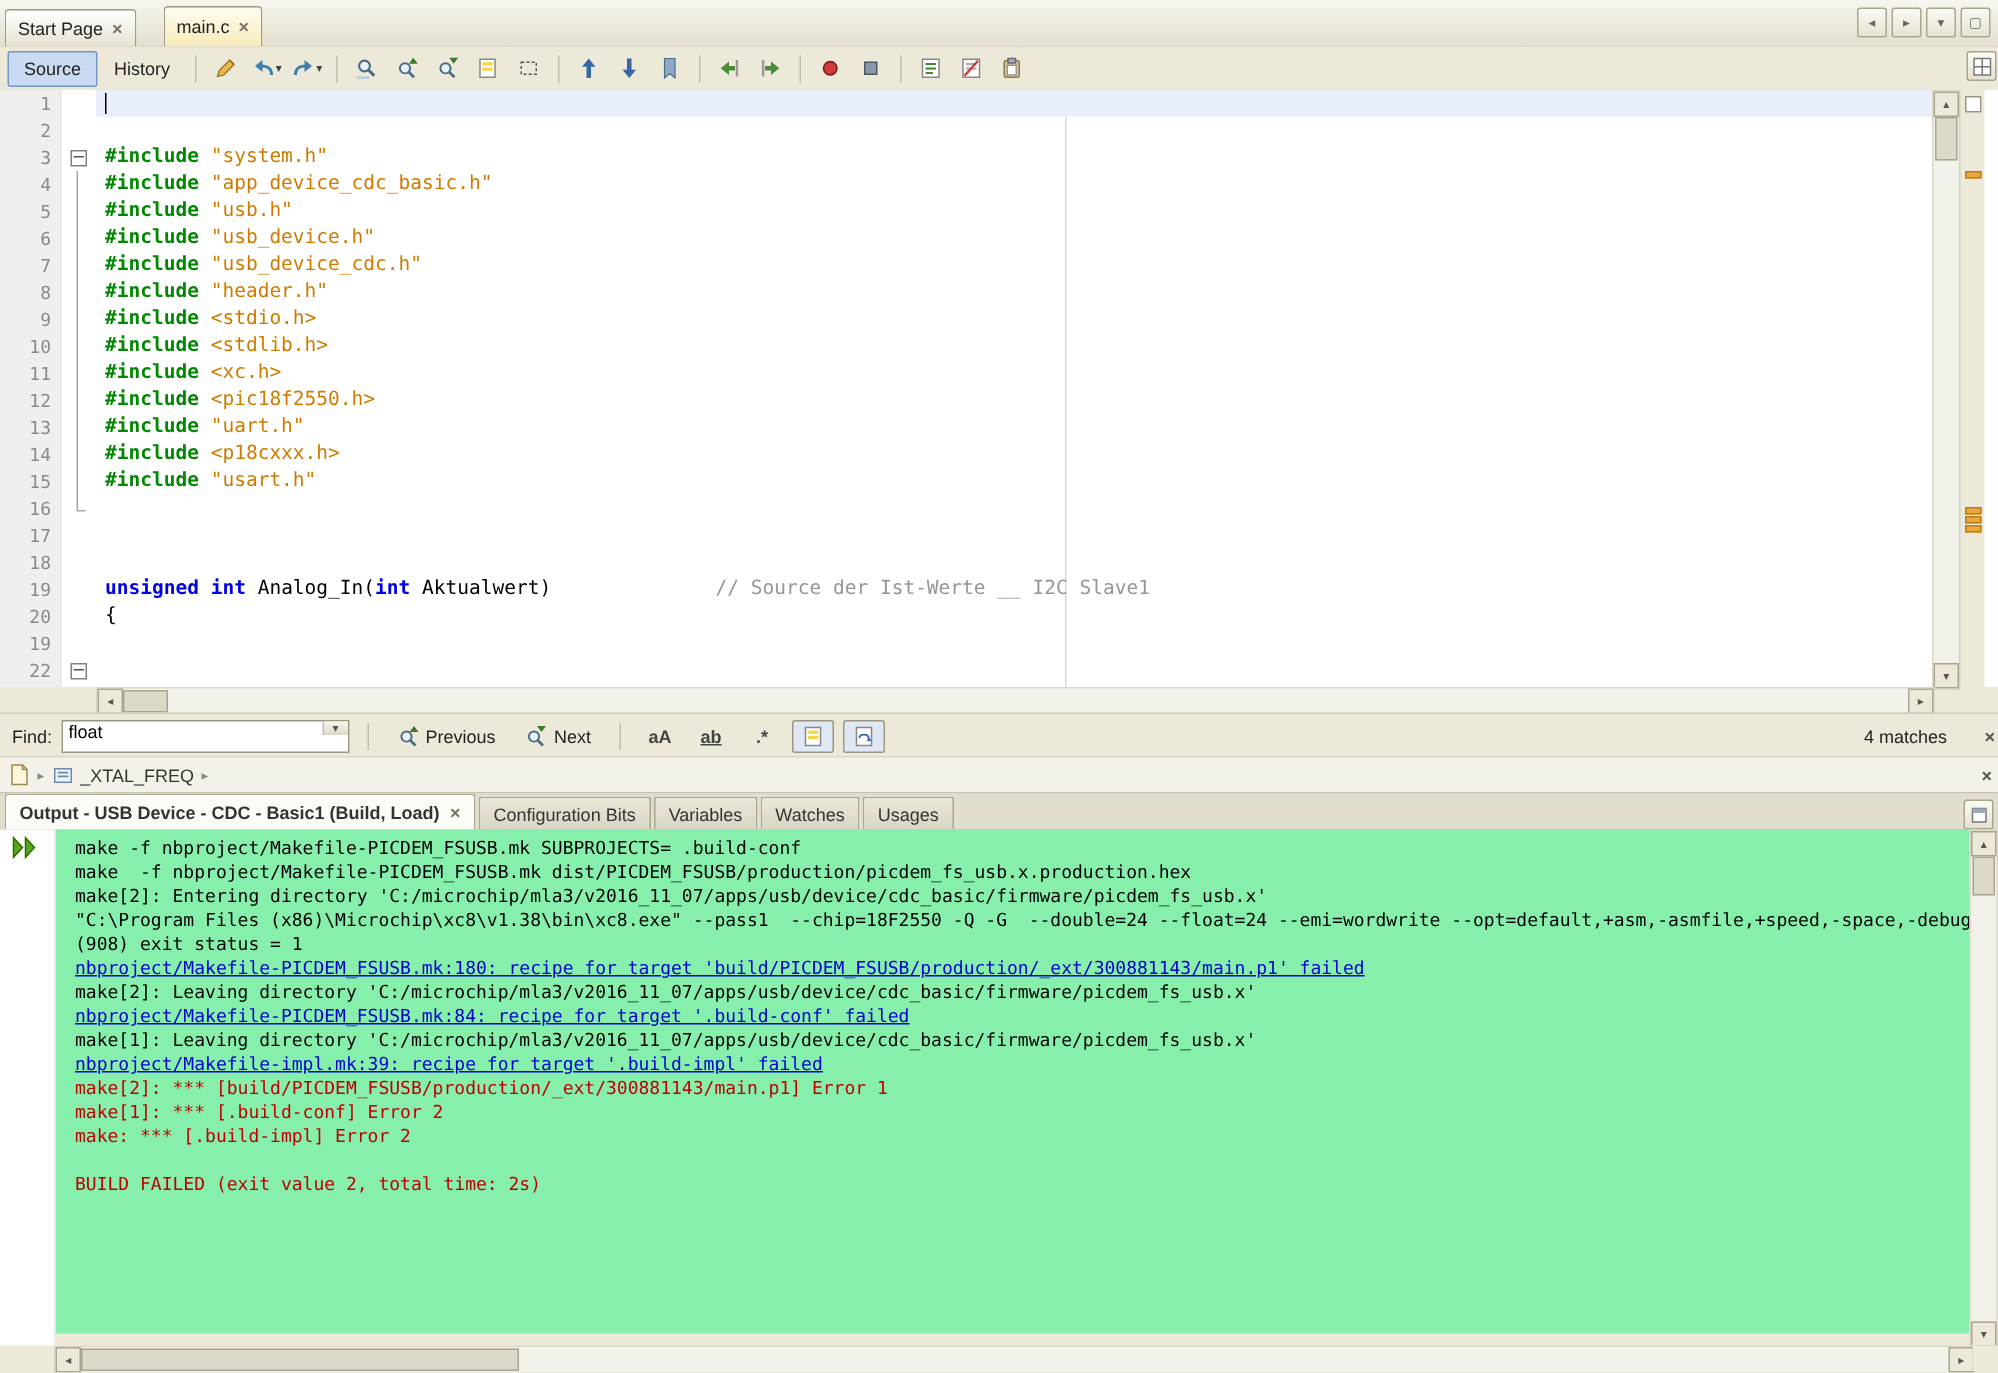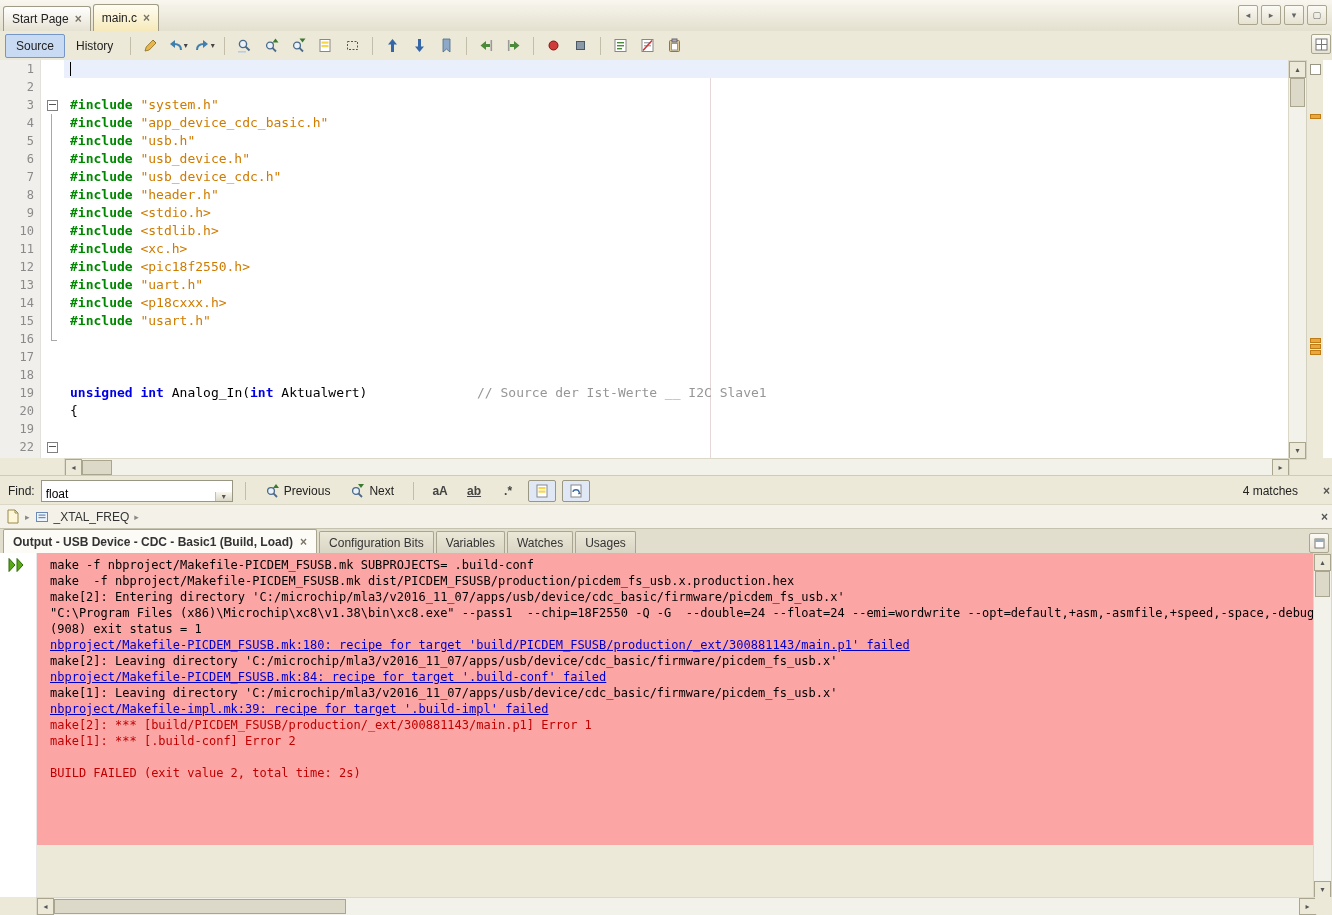--- a/index.html
+++ b/index.html
@@ -3,21 +3,21 @@
 <meta charset="utf-8">
 <style>
   html,body{margin:0;padding:0}
   body{width:1332px;height:915px;position:relative;overflow:hidden;background:#ece9d8;
        font-family:"Liberation Sans",sans-serif;font-size:12px;color:#222}
 
   
   #tabbar{position:absolute;top:0;left:0;width:1332px;height:31px;
           background:linear-gradient(#f8f6ee,#e4e0cf);border-bottom:1px solid #9f9b86;}
   #etab-strip{position:absolute;left:3px;bottom:0;display:flex;align-items:flex-end;height:27px}
-  .etab{height:24px;display:flex;align-items:center;gap:6px;padding:0 8px;margin-right:2px;
+  .etab{height:24px;display:flex;align-items:center;gap:6px;padding:0 8px;margin-right:18px;
         border:1px solid #9f9b86;border-bottom:none;border-radius:3px 3px 0 0;
         background:linear-gradient(#ffffff,#e6e2d2);cursor:default;white-space:nowrap}
   .etab.active{background:linear-gradient(#fffdf0,#f6e9ba);height:26px}
   .tab-close{color:#7a7468;font-weight:bold;font-size:12px;line-height:10px;cursor:pointer}
   #tab-controls{position:absolute;right:5px;top:5px;display:flex;gap:3px}
   .tcbtn{width:18px;height:18px;border:1px solid #a9a58f;border-radius:2px;
          background:linear-gradient(#fbfaf4,#e6e2d2);display:flex;align-items:center;justify-content:center;
          font-size:9px;color:#666}
 
   
@@ -66,21 +66,21 @@
   .sb-thumb{position:absolute;background:#ddd9c9;border:1px solid #a9a58f}
   #ed-vscroll{position:absolute;left:1288px;top:0;width:17px;height:398px}
   #ed-stripe{position:absolute;left:1306px;top:0;width:16px;height:398px;background:#ece9d8;border-left:1px solid #d4d0c0}
   .stripe-status{position:absolute;left:3px;top:4px;width:9px;height:9px;background:#fff;border:1px solid #9a9684}
   .stripe-mark{position:absolute;left:3px;width:9px;height:3px;background:#eda63c;border:1px solid #bd7d14}
   #ed-hscroll{position:absolute;top:458px;left:64px;width:1224px;height:17px}
 
   
   #findbar{position:absolute;top:475px;left:0;width:1332px;height:29px;background:#ece9d8;
            border-top:1px solid #cfcbba;display:flex;align-items:center;padding-left:8px;gap:6px}
-  #find-combo{width:190px;height:20px;background:#fff;border:1px solid #9a9684;display:flex;align-items:flex-end}
+  #find-combo{width:190px;height:20px;background:#fff;border:1px solid #9a9684;display:flex;align-items:flex-start}
   #find-input{flex:1;border:none;outline:none;background:transparent;font:12px "Liberation Sans",sans-serif;padding:0 4px}
   .combo-arrow{width:16px;border-left:1px solid #c4c0ae;display:flex;align-items:center;justify-content:center;
                font-size:8px;color:#555;background:linear-gradient(#f8f6ee,#dcd8c8)}
   .fbtn{display:flex;align-items:center;gap:4px;padding:2px 6px;border:1px solid transparent;border-radius:2px;
         background:transparent;font:12px "Liberation Sans",sans-serif;color:#222}
   .ftgl{height:20px;min-width:20px;display:flex;align-items:center;justify-content:center;padding:0 3px;
         border:1px solid transparent;border-radius:2px;color:#444;font-weight:bold}
   .ftgl.pressed{border-color:#9a9684;background:#dfe8f4}
   #find-matches{position:absolute;right:42px;color:#222}
   .bar-close{position:absolute;right:10px;color:#555;font-weight:bold;cursor:pointer}
@@ -94,21 +94,21 @@
   
   #btabs{position:absolute;top:529px;left:0;width:1332px;height:24px;background:#e2decd;
          border-bottom:1px solid #b4b09c;display:flex;align-items:flex-end;padding-left:3px}
   .btab{height:21px;display:flex;align-items:center;gap:7px;padding:0 9px;margin-right:2px;white-space:nowrap;
         border:1px solid #a9a58f;border-bottom:none;border-radius:2px 2px 0 0;
         background:linear-gradient(#ece8d8,#d9d5c5);color:#333}
   .btab.active{background:#fcfbf6;font-weight:bold;height:23px}
   #btabs-right{position:absolute;right:6px;top:4px}
 
   
-  #output{position:absolute;top:553px;left:0;width:1332px;height:292px;background:#fca5a5}
+  #output{position:absolute;top:553px;left:0;width:1332px;height:336px;background:#86efac}
   #out-gutter{position:absolute;left:0;top:0;width:36px;height:344px;background:#fff;border-right:1px solid #e8e8e8}
   #rerun{position:absolute;left:7px;top:4px;cursor:pointer}
   #out-text{position:absolute;left:36px;top:0;width:1279px;height:344px;overflow:hidden;padding:4px 0 0 14px}
   .orow{font:12px/16px "DejaVu Sans Mono",monospace;white-space:pre;height:16px}
   .out-plain{color:#000}
   .out-link{color:#0000cc;text-decoration:underline;cursor:pointer}
   .out-error{color:#c00000}
   #out-vscroll{position:absolute;right:0;top:0;width:17px;height:344px}
   #out-hscroll{position:absolute;top:897px;left:36px;width:1279px;height:17px}
   #out-corner{position:absolute;top:897px;right:0;width:17px;height:17px;background:#ece9d8}
@@ -520,20 +520,21 @@
       <div class="orow out-plain">make[2]: Entering directory 'C:/microchip/mla3/v2016_11_07/apps/usb/device/cdc_basic/firmware/picdem_fs_usb.x'</div>
       <div class="orow out-plain">"C:\Program Files (x86)\Microchip\xc8\v1.38\bin\xc8.exe" --pass1  --chip=18F2550 -Q -G  --double=24 --float=24 --emi=wordwrite --opt=default,+asm,-asmfile,+speed,-space,-debug --a</div>
       <div class="orow out-plain">(908) exit status = 1</div>
       <div class="orow out-link">nbproject/Makefile-PICDEM_FSUSB.mk:180: recipe for target 'build/PICDEM_FSUSB/production/_ext/300881143/main.p1' failed</div>
       <div class="orow out-plain">make[2]: Leaving directory 'C:/microchip/mla3/v2016_11_07/apps/usb/device/cdc_basic/firmware/picdem_fs_usb.x'</div>
       <div class="orow out-link">nbproject/Makefile-PICDEM_FSUSB.mk:84: recipe for target '.build-conf' failed</div>
       <div class="orow out-plain">make[1]: Leaving directory 'C:/microchip/mla3/v2016_11_07/apps/usb/device/cdc_basic/firmware/picdem_fs_usb.x'</div>
       <div class="orow out-link">nbproject/Makefile-impl.mk:39: recipe for target '.build-impl' failed</div>
       <div class="orow out-error">make[2]: *** [build/PICDEM_FSUSB/production/_ext/300881143/main.p1] Error 1</div>
       <div class="orow out-error">make[1]: *** [.build-conf] Error 2</div>
+      <div class="orow out-error">make: *** [.build-impl] Error 2</div>
       <div class="orow out-plain"></div>
       <div class="orow out-error">BUILD FAILED (exit value 2, total time: 2s)</div>
     </div>
   <div id="out-vscroll" class="sb-track">
     <span class="sb-btn" style="top:0;left:0;width:15px;height:15px">▴</span>
     <span class="sb-thumb" style="top:17px;left:1px;width:13px;height:24px"></span>
     <span class="sb-btn" style="bottom:0;left:0;width:15px;height:15px">▾</span>
   </div>
 </div>
 <div id="out-hscroll" class="sb-track">

